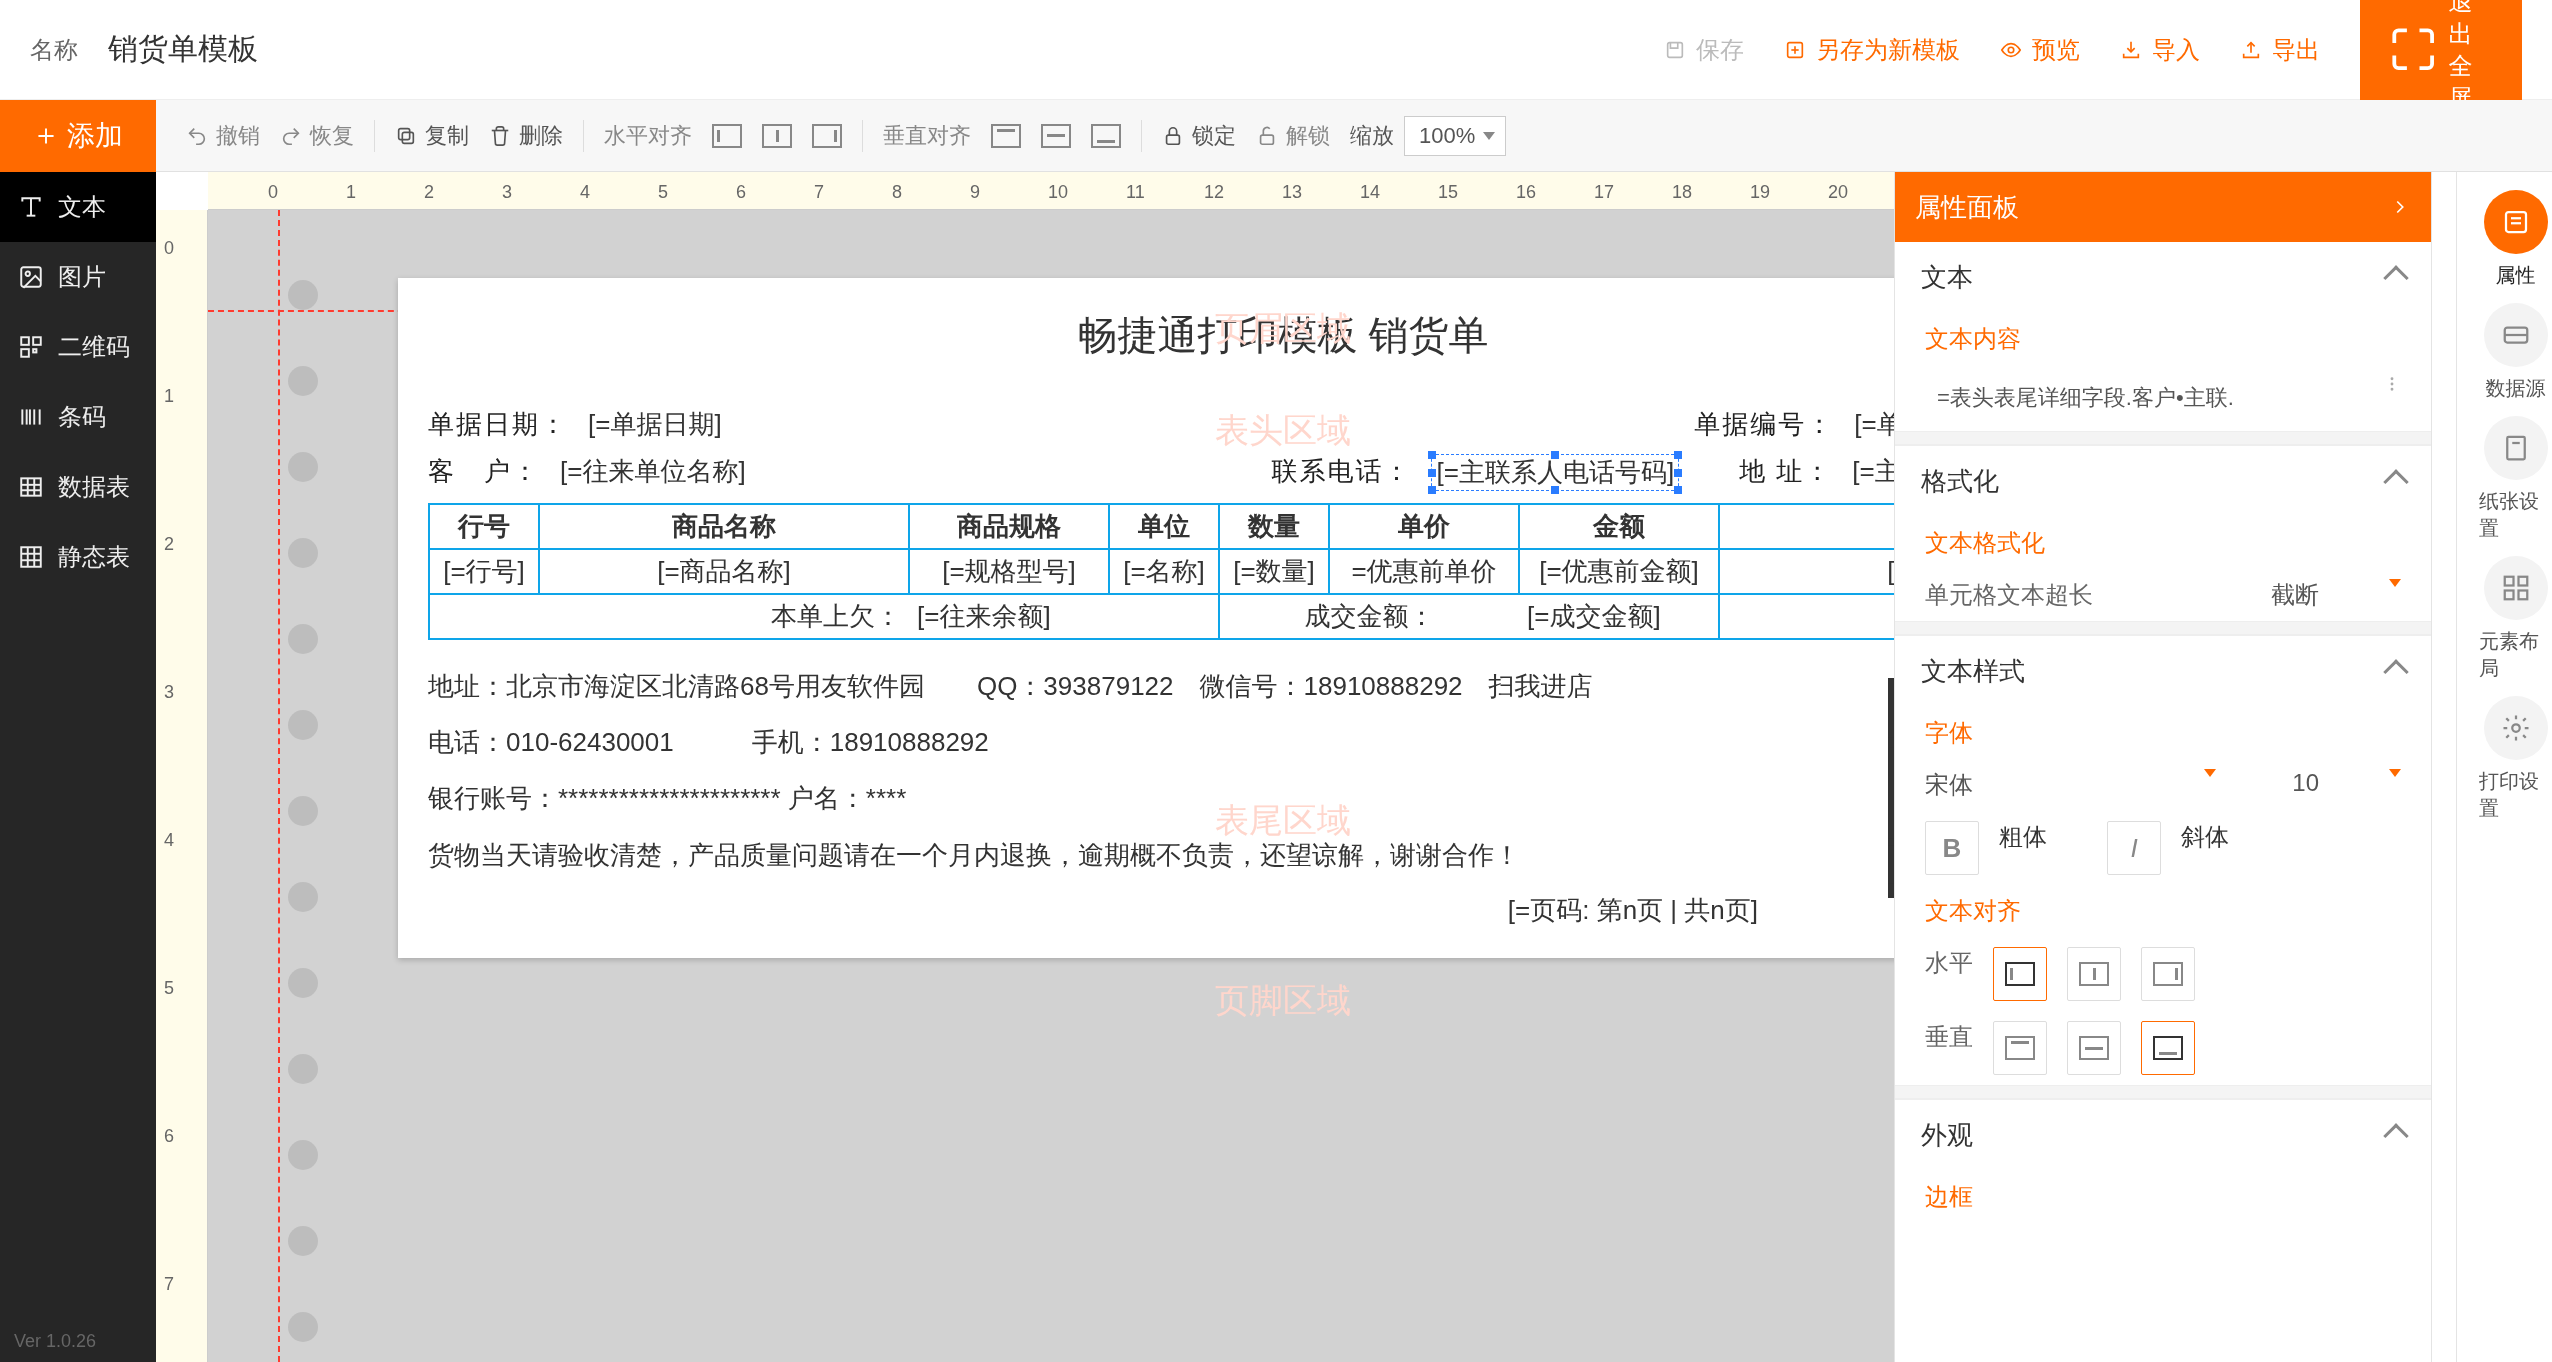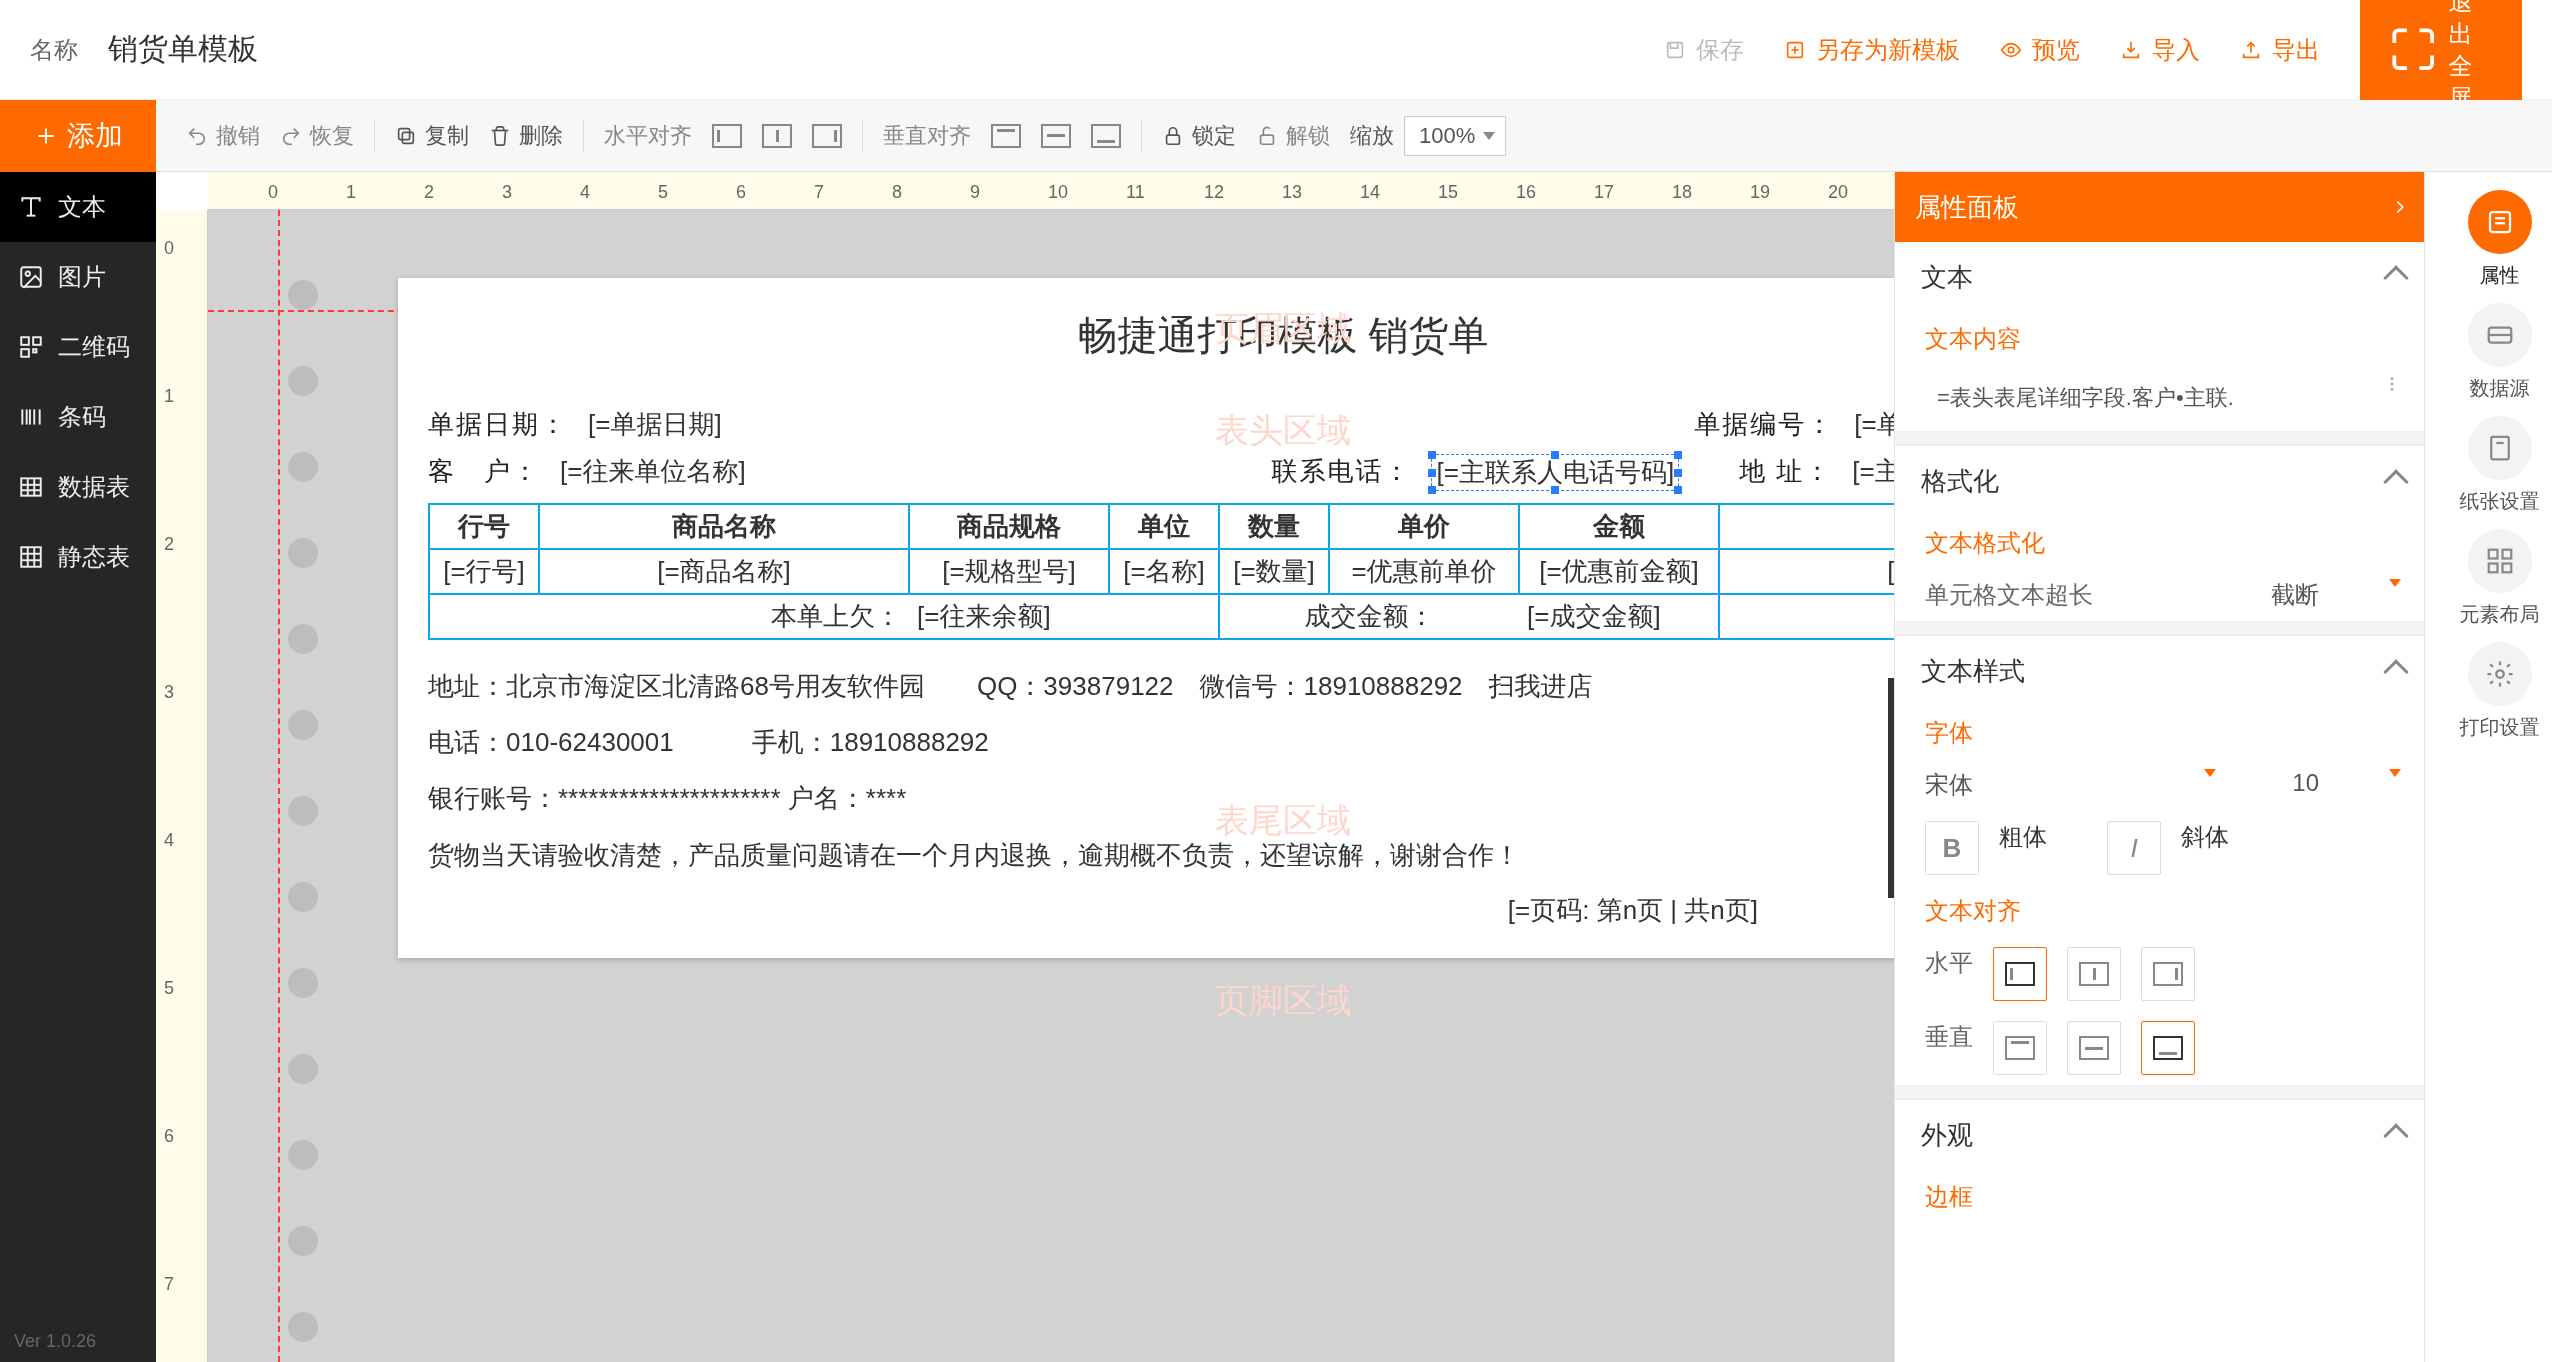--- a/index.html
+++ b/index.html
@@ -136,21 +136,21 @@
 .chev-up { width: 18px; height: 18px; border-left: 3px solid #888; border-top: 3px solid #888; transform: rotate(45deg); }
 .btn-ico {
   width: 54px; height: 54px; border: 1px solid #ddd; display: inline-flex;
   align-items: center; justify-content: center; color: #888; font-size: 26px; border-radius: 2px;
 }
 .btn-ico.on { border-color: #ff6a00; color: #333; }
 .pp-divider { height: 14px; background: #f4f4f4; border-top: 1px solid #eee; border-bottom: 1px solid #eee; }
 
 
 .right-rail {
-  position: absolute; right: 0; top: 172px; bottom: 0; width: 128px; background: #fff;
+  position: absolute; right: 0; top: 172px; bottom: 0; width: 96px; background: #fff;
   border-left: 1px solid #e4e4e4; display: flex; flex-direction: column; align-items: center; padding-top: 18px; gap: 14px; padding-left: 22px;
 }
 .rail-item { display: flex; flex-direction: column; align-items: center; gap: 8px; font-size: 20px; color: #555; cursor: pointer; }
 .rail-ico { width: 64px; height: 64px; border-radius: 50%; background: #f3f3f3; display: flex; align-items: center; justify-content: center; }
 .rail-item.active .rail-ico { background: #ff6a00; }
 .rail-item.active { color: #222; }
 
 svg { stroke: currentColor; fill: none; stroke-width: 1.8; }
 .align-box { width: 30px; height: 24px; border: 2px solid #888; display: inline-block; position: relative; }
 .align-box.on { border-color: #333; }

